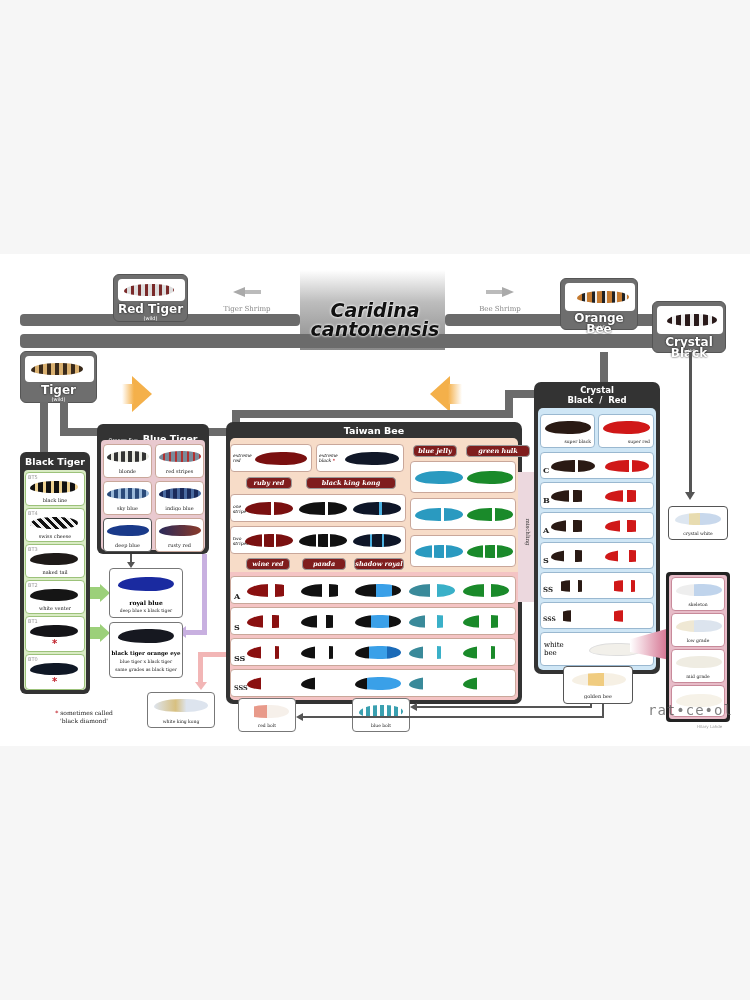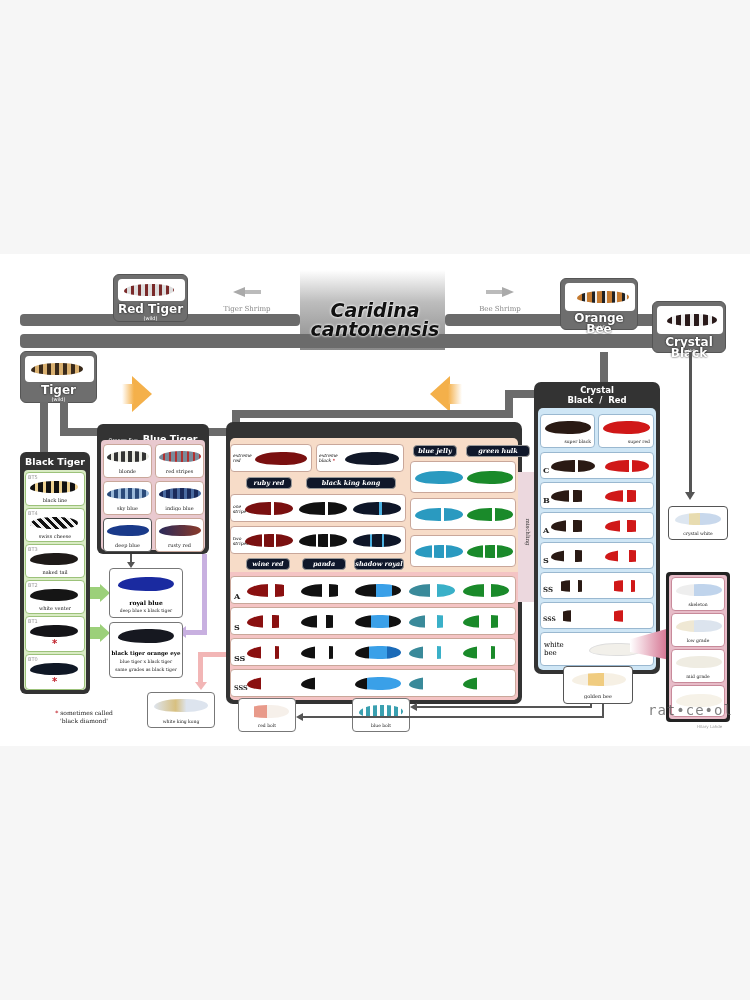--- a/index.html
+++ b/index.html
@@ -6,21 +6,21 @@
   html,body{width:750px;height:1000px;background:#f6f6f6;overflow:hidden;font-family:"DejaVu Sans",sans-serif}
   .poster{position:absolute;left:0;top:254px;width:750px;height:492px;background:#ffffff}
   .abs{position:absolute}
   .gray{background:#6b6b6b}
   .box{position:absolute;border-radius:6px;background:#6e6e6e;border:1px solid #555}
   .pic{position:absolute;background:#fff;border-radius:4px}
   .lbl{position:absolute;color:#fff;font-weight:bold;text-align:center;text-shadow:0 0 2px #000;font-size:12px;line-height:11px;width:100%}
   .sub{position:absolute;color:#fff;text-align:center;font-size:5px;width:100%}
   .shrimp{position:absolute;border-radius:50% 40% 40% 50%/60% 50% 50% 40%}
   .cap{position:absolute;font-size:5px;color:#222;text-align:center;width:100%;font-family:"DejaVu Serif",serif}
-  .pill{position:absolute;background:#0f172a;color:#fff;border-radius:4px;font-size:6.5px;font-style:italic;font-weight:bold;text-align:center;line-height:11px;font-family:"DejaVu Serif",serif;border:1px solid #999}
+  .pill{position:absolute;background:#7f1d1d;color:#fff;border-radius:4px;font-size:6.5px;font-style:italic;font-weight:bold;text-align:center;line-height:11px;font-family:"DejaVu Serif",serif;border:1px solid #999}
   .cell{position:absolute;background:#fff;border:1px solid #c9a79a;border-radius:4px}
   .grade{position:absolute;font-family:"DejaVu Serif",serif;font-weight:bold;font-size:8px;color:#222}
   .arrow{position:absolute;width:0;height:0}
 </style>
 </head>
 <body>
 
 <div class="poster">
 
   <div class="abs" style="left:300px;top:16px;width:145px;height:80px;background:linear-gradient(#fff,#bdbdbd 40%,#8a8a8a);"></div>
@@ -186,20 +186,21 @@
 
   <div class="abs" style="left:198px;top:398px;width:32px;height:5px;background:#f2b6b6"></div>
   <div class="abs" style="left:198px;top:398px;width:5px;height:32px;background:#f2b6b6"></div>
   <div class="arrow" style="left:195px;top:428px;border-left:6px solid transparent;border-right:6px solid transparent;border-top:8px solid #f2b6b6"></div>
   <div class="cell" style="left:147px;top:438px;width:68px;height:36px;border-color:#777">
     <div class="shrimp" style="left:6px;top:6px;width:54px;height:13px;background:linear-gradient(90deg,#dde4ee,#d8c080 40%,#dde4ee 60%)"></div>
     <div class="cap" style="top:26px;font-size:4.5px">white king kong</div>
   </div>
 
   <div class="abs" style="left:226px;top:168px;width:296px;height:282px;background:#333;border-radius:7px">
+    <div style="position:absolute;top:3px;width:100%;text-align:center;color:#fff;font-weight:bold;font-size:9.5px">Taiwan Bee</div>
     <div style="position:absolute;left:4px;top:16px;width:288px;height:262px;background:#f7dcc8;border-radius:5px"></div>
     <div style="position:absolute;left:4px;top:150px;width:288px;height:128px;background:#f4c4c4;border-radius:0 0 5px 5px"></div>
   </div>
   <div class="abs" style="left:518px;top:218px;width:18px;height:130px;background:#ecd8de"></div>
   <div class="abs" style="left:508px;top:275px;width:40px;font-size:5.5px;color:#333;font-family:'DejaVu Serif',serif;transform:rotate(90deg);text-align:center">mischling</div>
 
   <div class="cell" style="left:230px;top:190px;width:82px;height:28px">
     <div style="position:absolute;left:2px;top:8px;width:14px;font-size:4.5px;line-height:5px;font-style:italic;font-family:'DejaVu Serif',serif">extreme red</div>
     <div class="shrimp" style="left:24px;top:7px;width:52px;height:13px;background:#7a1010"></div>
   </div>

